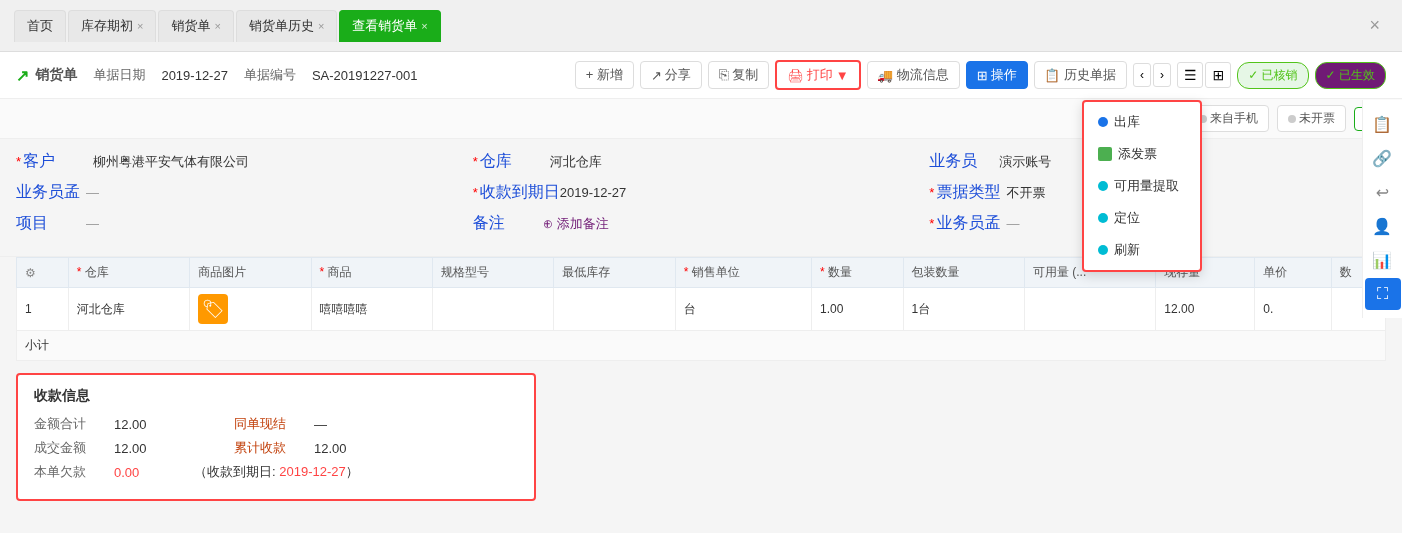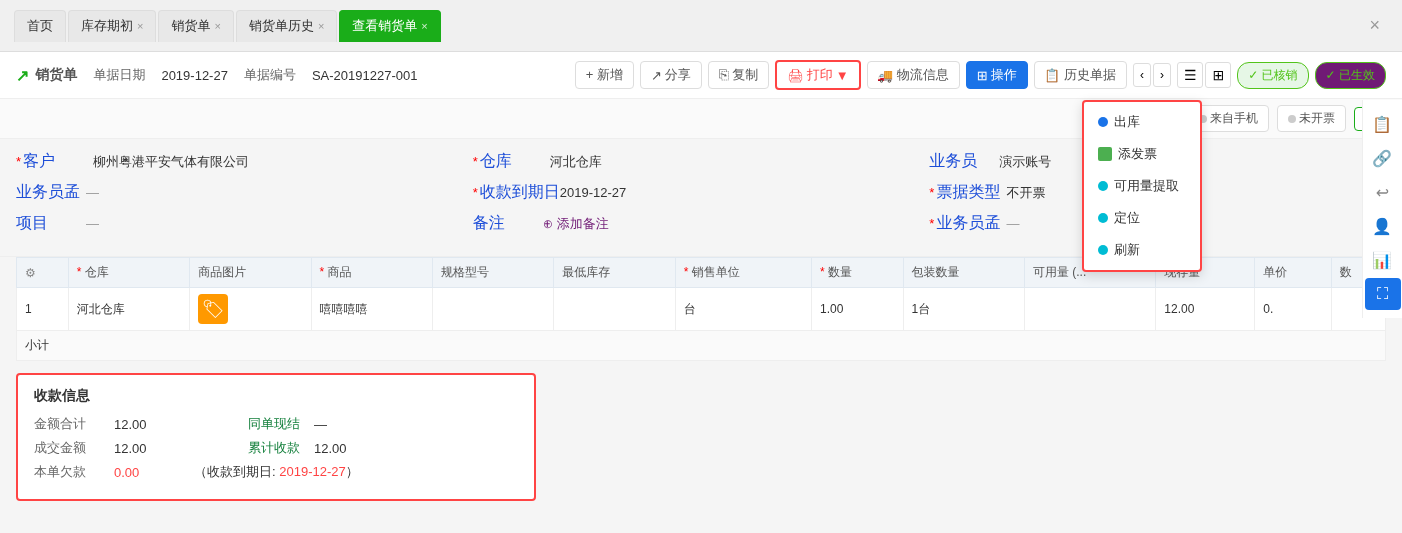--- a/index.html
+++ b/index.html
@@ -92,21 +92,21 @@
       border: 2px solid #f44;
       border-radius: 4px;
       padding: 12px 16px;
       max-width: 520px;
       background: #fff;
     }
     .payment-title { font-size: 14px; font-weight: bold; margin-bottom: 10px; }
     .payment-row { display: flex; align-items: center; margin-bottom: 6px; gap: 0; }
     .payment-label { color: #666; width: 80px; font-size: 13px; }
     .payment-value { color: #333; font-size: 13px; min-width: 80px; }
-    .payment-label2 { color: #15803d; width: 80px; font-size: 13px; margin-left: 40px; text-align: center; }
+    .payment-label2 { color: #c2410c; width: 80px; font-size: 13px; margin-left: 40px; }
     .payment-value2 { color: #333; font-size: 13px; }
     .overdue { color: #f44; }
 
     
     .dropdown-overlay {
       position: absolute; top: 100px; right: 200px;
       background: #fff; border: 2px solid #f44; border-radius: 4px;
       box-shadow: 0 4px 12px rgba(0,0,0,0.15); min-width: 120px; z-index: 100;
       padding: 4px 0;
     }

